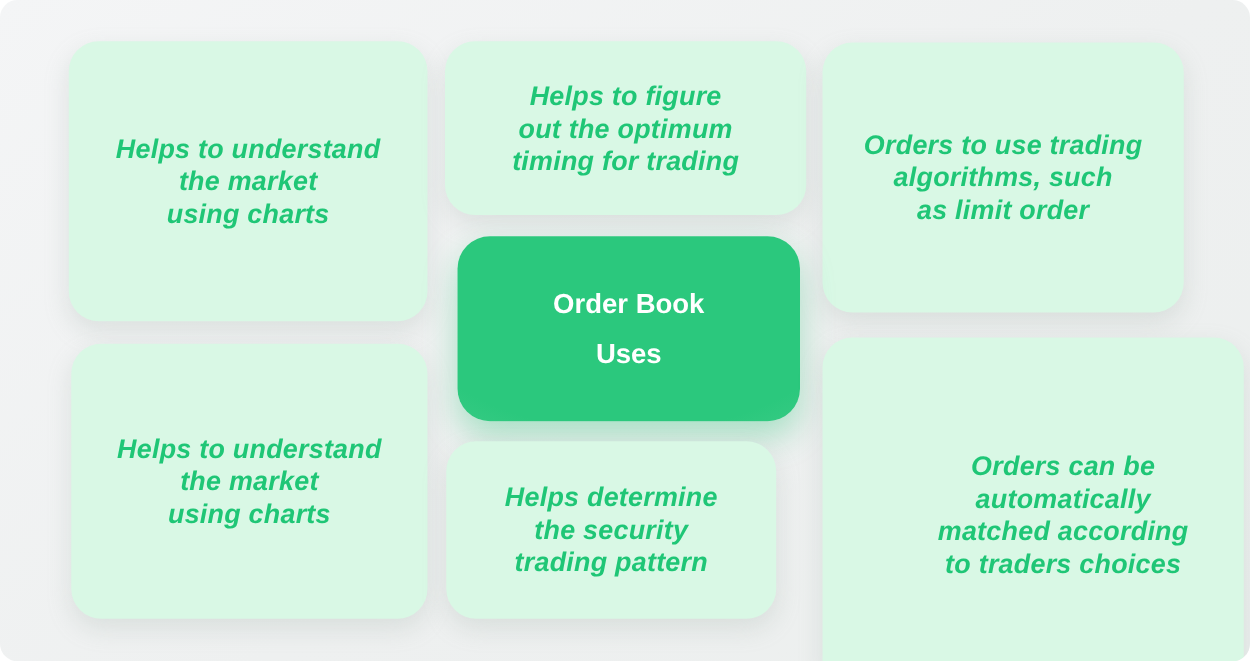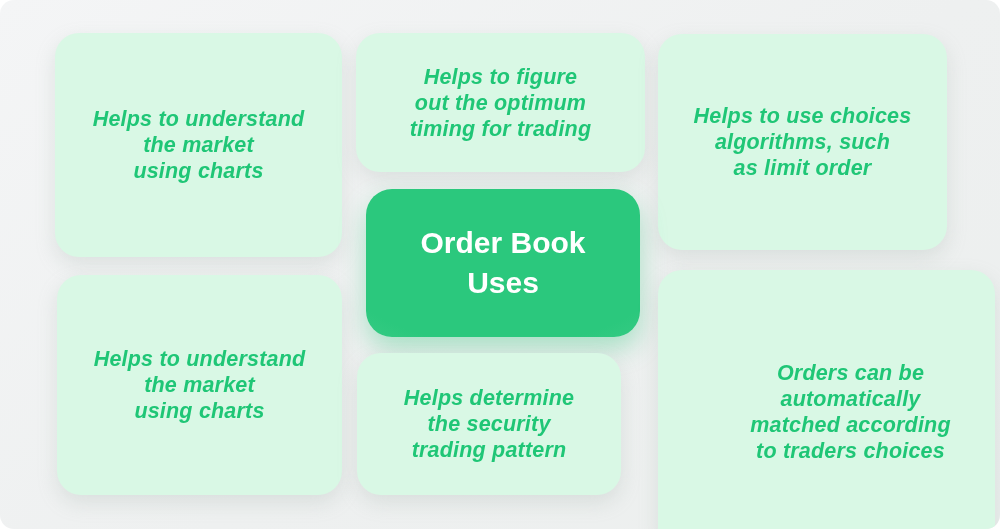--- a/index.html
+++ b/index.html
@@ -50,21 +50,21 @@
                 var(--center-bg-edge, #52d294) 100%);
     display: flex;
     align-items: center;
     justify-content: center;
     box-shadow: 0 12px 26px rgba(62, 201, 133, 0.40);
   }
   .center-text {
     margin: 16px;
     color: var(--center-text, #ffffff);
     font-weight: 700;
-    font-size: 30px;
+    font-size: 22px;
     line-height: 40px;
     text-align: center;
     white-space: pre-line;
   }
   .pos-tl { left: 55px;  top: 33px;  width: 287px; height: 224px; }
   .pos-tm { left: 356px; top: 33px;  width: 289px; height: 139px; }
   .pos-tr { left: 658px; top: 34px;  width: 289px; height: 216px; }
   .pos-bl { left: 57px;  top: 275px; width: 285px; height: 220px; }
   .pos-bm { left: 357px; top: 353px; width: 264px; height: 142px; }
   .pos-br { left: 658px; top: 270px; width: 289px; height: 283px; padding-left: 48px; }
@@ -80,21 +80,21 @@
 using charts</p>
   </div>
 
   <div class="card pos-tm">
     <p class="card-text">Helps to figure
 out the optimum
 timing for trading</p>
   </div>
 
   <div class="card pos-tr">
-    <p class="card-text">Helps to use choices
+    <p class="card-text">Orders to use trading
 algorithms, such
 as limit order</p>
   </div>
 
   <div class="center-card">
     <p class="center-text">Order Book
 Uses</p>
   </div>
 
   <div class="card pos-bl">

